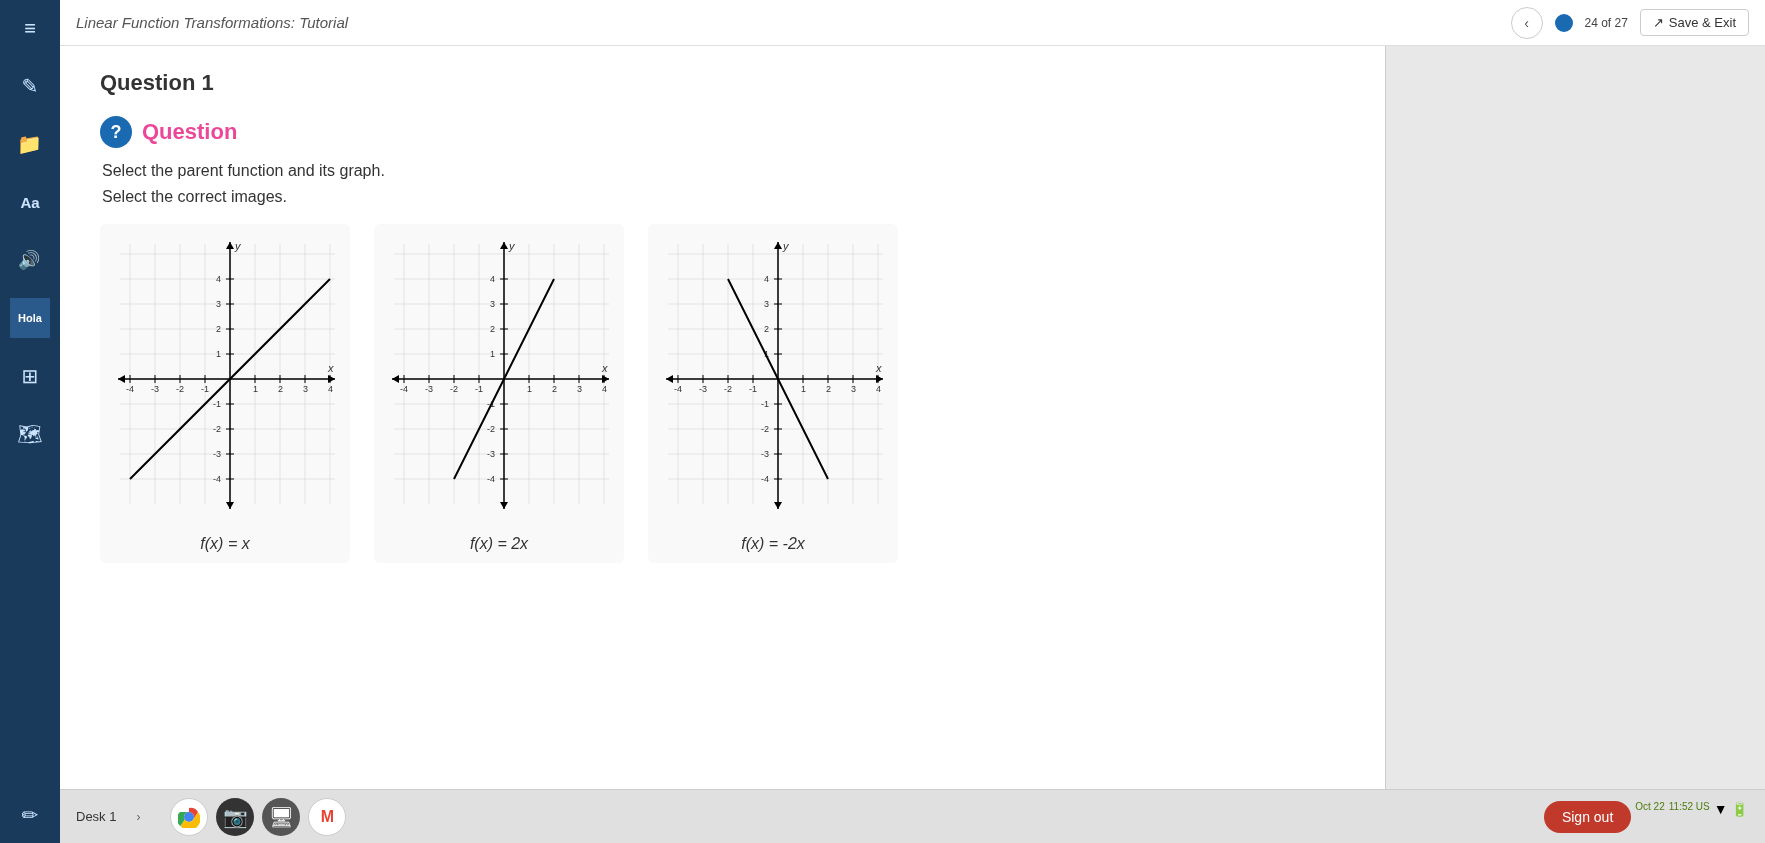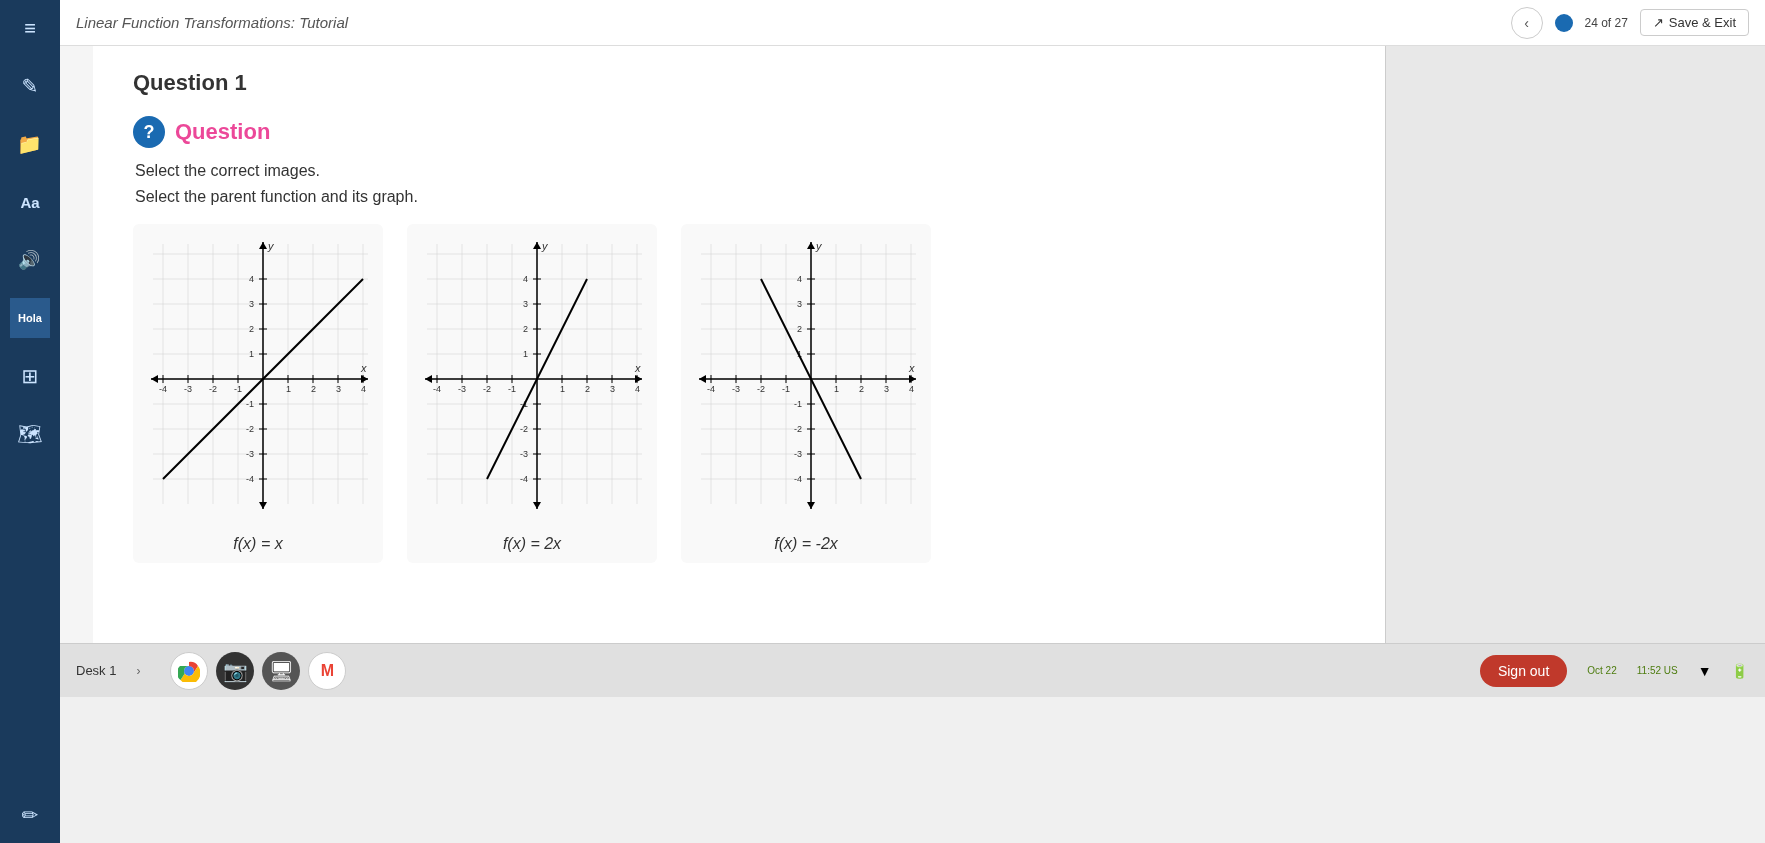--- a/index.html
+++ b/index.html
@@ -43,21 +43,21 @@
       font-weight: bold;
       padding: 4px;
     }
 
     
     .main {
       flex: 1;
       display: flex;
       flex-direction: column;
       background: #f5f5f5;
-      height: 697px;
+      height: 843px;
       overflow: hidden;
     }
 
     
     .topbar {
       display: flex;
       align-items: center;
       justify-content: space-between;
       background: white;
       padding: 6px 16px;
@@ -108,21 +108,20 @@
       align-items: center;
       gap: 5px;
       color: #333;
     }
 
     
     .content {
       flex: 1;
       display: flex;
       overflow: hidden;
-      padding-left: 33px;
     }
     .question-area {
       flex: 1;
       padding: 24px 40px;
       overflow-y: auto;
       background: white;
     }
     .question-number {
       font-size: 22px;
       font-weight: bold;
@@ -228,22 +227,22 @@
       font-size: 20px;
       cursor: pointer;
     }
     .taskbar-icon.chrome { background: white; border: 1px solid #ccc; }
     .taskbar-icon.camera { background: #333; color: white; }
     .taskbar-icon.monitor { background: #555; color: white; }
 
     .taskbar-right {
       margin-left: auto;
       display: flex;
-      align-items: center;
-      gap: 20px;
+      align-items: flex-start;
+      gap: 4px;
     }
     .sign-out-btn {
       background: #c0392b;
       color: white;
       border: none;
       border-radius: 20px;
       padding: 8px 18px;
       font-size: 14px;
       cursor: pointer;
     }
@@ -296,22 +295,22 @@
 
   <div class="content">
     <div class="question-area">
       <div class="question-number">Question 1</div>
 
       <div class="question-header">
         <div class="question-icon">?</div>
         <span class="question-label">Question</span>
       </div>
 
+      <p class="instruction">Select the parent function and its graph.</p>
       <p class="instruction">Select the correct images.</p>
-      <p class="instruction">Select the parent function and its graph.</p>
 
       <div class="graphs-row">
 
         <div class="graph-card">
           <svg class="graph-svg" width="230" height="290" viewBox="0 0 230 290">
 
             <line class="grid-line" x1="20" y1="10" x2="20" y2="270"></line>
             <line class="grid-line" x1="45" y1="10" x2="45" y2="270"></line>
             <line class="grid-line" x1="70" y1="10" x2="70" y2="270"></line>
             <line class="grid-line" x1="95" y1="10" x2="95" y2="270"></line>

